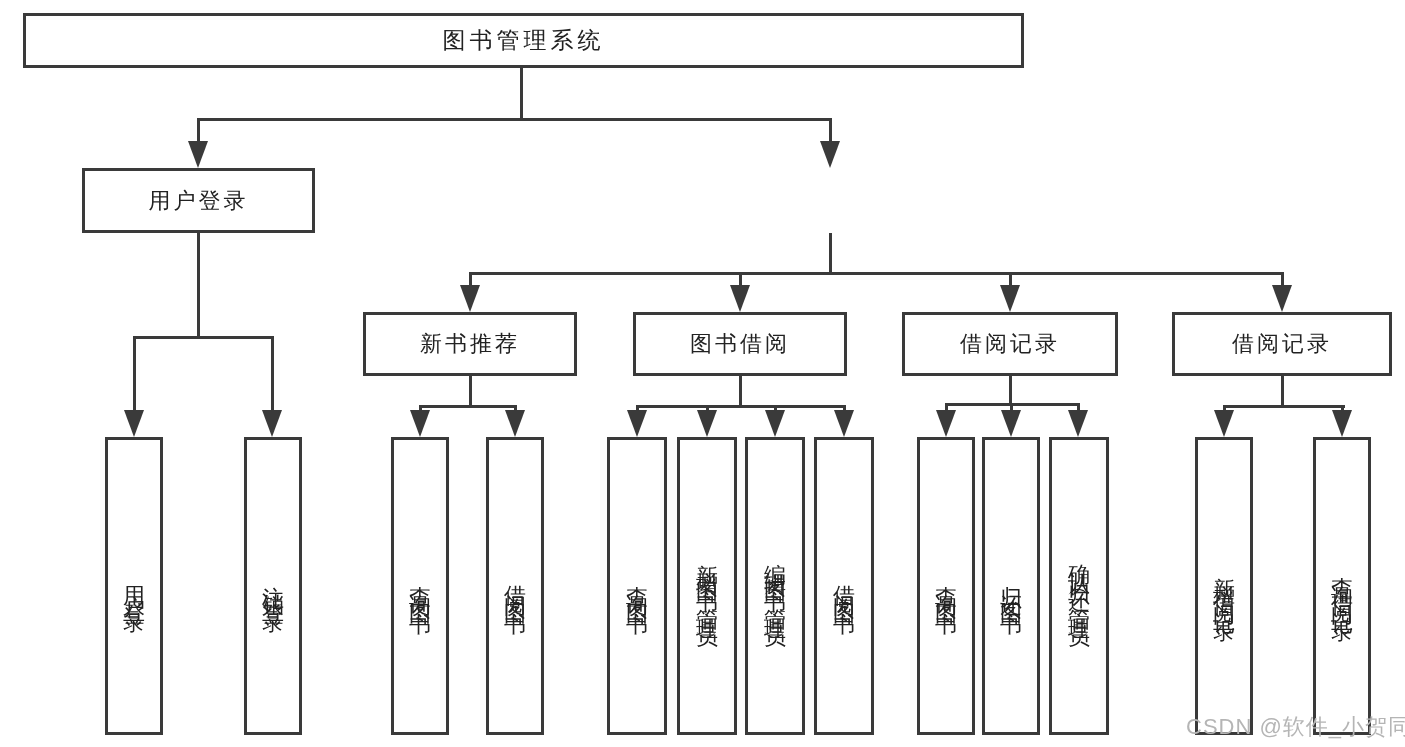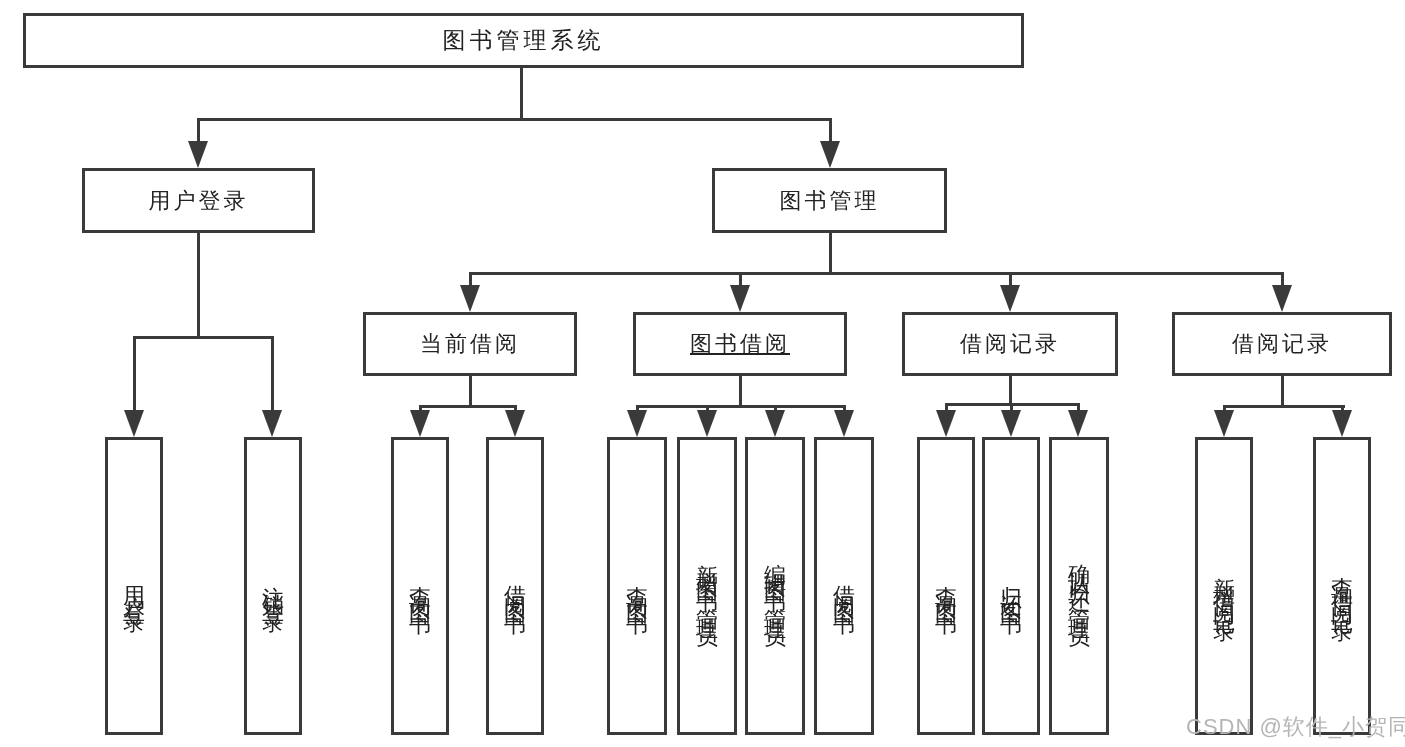--- a/index.html
+++ b/index.html
@@ -67,42 +67,41 @@
   <div class="box root" style="left:23px;top:13px;width:1001px;height:55px;">图书管理系统</div>
 
   <div class="vline" style="left:520px;top:68px;height:50px;"></div>
   <div class="hline" style="left:197px;top:118px;width:635px;"></div>
   <div class="vline" style="left:197px;top:118px;height:26px;"></div>
   <div class="arrow" style="left:188px;top:141px;"></div>
   <div class="vline" style="left:829px;top:118px;height:26px;"></div>
   <div class="arrow" style="left:820px;top:141px;"></div>
 
   <div class="box" style="left:82px;top:168px;width:233px;height:65px;">用户登录</div>
-  <div class="box" style="left:712px;top:168px;width:235px;height:65px;">图书管理</div>
 
   <div class="vline" style="left:197px;top:233px;height:103px;"></div>
   <div class="hline" style="left:133px;top:336px;width:141px;"></div>
   <div class="vline" style="left:133px;top:336px;height:76px;"></div>
   <div class="arrow" style="left:124px;top:410px;"></div>
   <div class="vline" style="left:271px;top:336px;height:76px;"></div>
   <div class="arrow" style="left:262px;top:410px;"></div>
 
   <div class="vline" style="left:829px;top:233px;height:39px;"></div>
   <div class="hline" style="left:469px;top:272px;width:814px;"></div>
   <div class="vline" style="left:469px;top:272px;height:15px;"></div>
   <div class="arrow" style="left:460px;top:285px;"></div>
   <div class="vline" style="left:739px;top:272px;height:15px;"></div>
   <div class="arrow" style="left:730px;top:285px;"></div>
   <div class="vline" style="left:1009px;top:272px;height:15px;"></div>
   <div class="arrow" style="left:1000px;top:285px;"></div>
   <div class="vline" style="left:1281px;top:272px;height:15px;"></div>
   <div class="arrow" style="left:1272px;top:285px;"></div>
 
-  <div class="box" style="left:363px;top:312px;width:214px;height:64px;">当前借阅</div>
-  <div class="box" style="left:633px;top:312px;width:214px;height:64px;text-decoration:underline;">图书借阅</div>
+  <div class="box" style="left:363px;top:312px;width:214px;height:64px;">新书推荐</div>
+  <div class="box" style="left:633px;top:312px;width:214px;height:64px;">图书借阅</div>
   <div class="box" style="left:902px;top:312px;width:216px;height:64px;">借阅记录</div>
   <div class="box" style="left:1172px;top:312px;width:220px;height:64px;">借阅记录</div>
 
   <div class="vline" style="left:469px;top:376px;height:29px;"></div>
   <div class="hline" style="left:419px;top:405px;width:98px;"></div>
   <div class="vline" style="left:419px;top:405px;height:7px;"></div>
   <div class="arrow" style="left:410px;top:410px;"></div>
   <div class="vline" style="left:514px;top:405px;height:7px;"></div>
   <div class="arrow" style="left:505px;top:410px;"></div>
 

